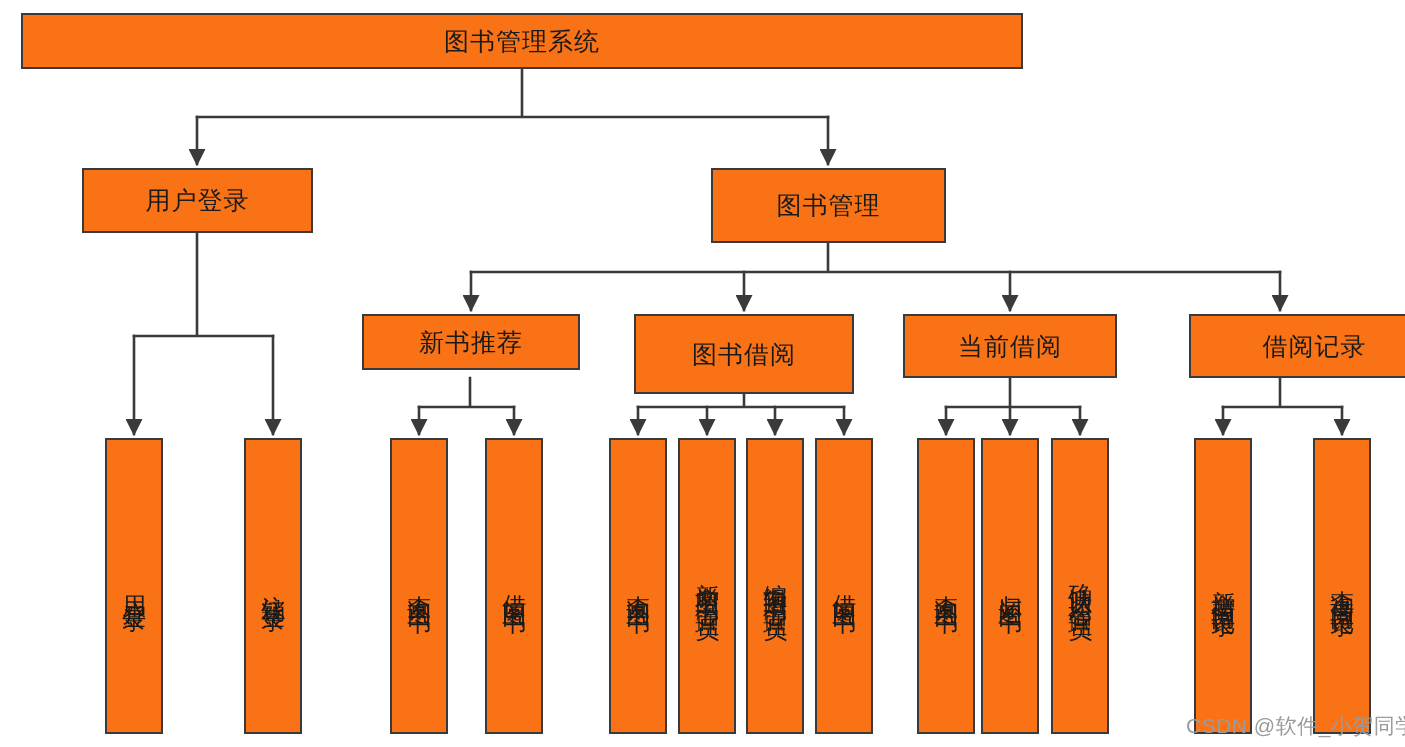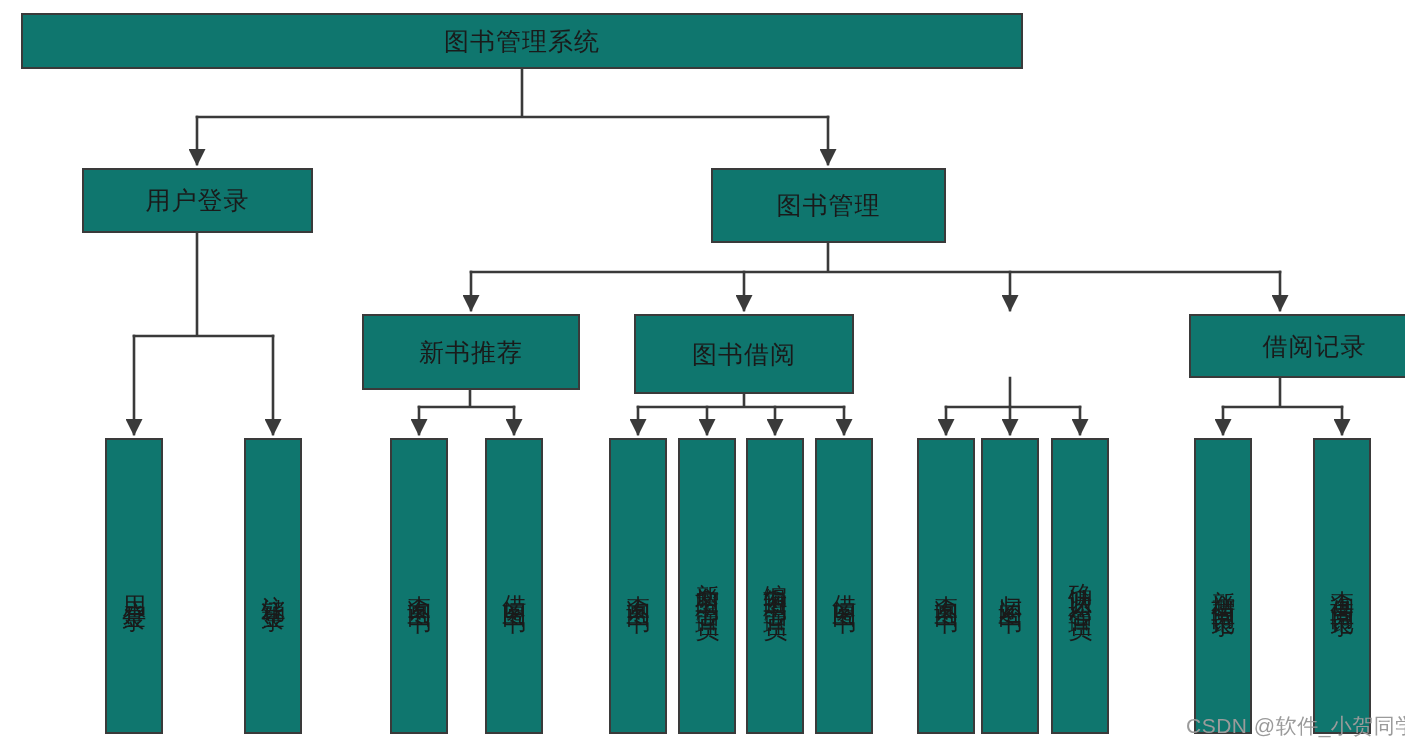--- a/index.html
+++ b/index.html
@@ -24,21 +24,21 @@
   .connectors path.wire, .connectors line {
     fill: none;
     stroke: var(--line, #3a3a3a);
     stroke-width: 2.6;
   }
   .connectors .arrowline { marker-end: url(#arrowhead); }
   #arrowhead path { fill: var(--line, #3a3a3a); stroke: none; }
 
   .box, .vbox {
     position: absolute;
-    background: #0f766e;
+    background: #f97316;
     border: 2.5px solid var(--line, #3a3a3a);
     display: flex;
     align-items: center;
     justify-content: center;
     color: var(--text, #1a1a1a);
     z-index: 2;
   }
   .box { font-size: 25px; letter-spacing: 1px; white-space: nowrap; }
   .vbox { top: 438px; height: 296px; width: 58px; font-size: 24px; }
   .vbox span {
@@ -110,25 +110,28 @@
     <span>图书管理系统</span>
   </div>
 
   <div class="box" style="left:82px;top:168px;width:231px;height:65px">
     <span>用户登录</span>
   </div>
   <div class="box" style="left:711px;top:168px;width:235px;height:75px">
     <span>图书管理</span>
   </div>
 
-  <div class="box" style="left:362px;top:314px;width:218px;height:76px">
+  <div class="box" style="left:362px;top:314px;width:218px;height:56px">
     <span>新书推荐</span>
   </div>
   <div class="box" style="left:634px;top:314px;width:220px;height:80px">
     <span>图书借阅</span>
+  </div>
+  <div class="box" style="left:903px;top:314px;width:214px;height:64px">
+    <span>当前借阅</span>
   </div>
   <div class="box" style="left:1189px;top:314px;width:251px;height:64px">
     <span>借阅记录</span>
   </div>
 
   <div class="vbox" style="left:105px">
     <span>用户登录</span>
   </div>
   <div class="vbox" style="left:244px">
     <span>注销登录</span>

